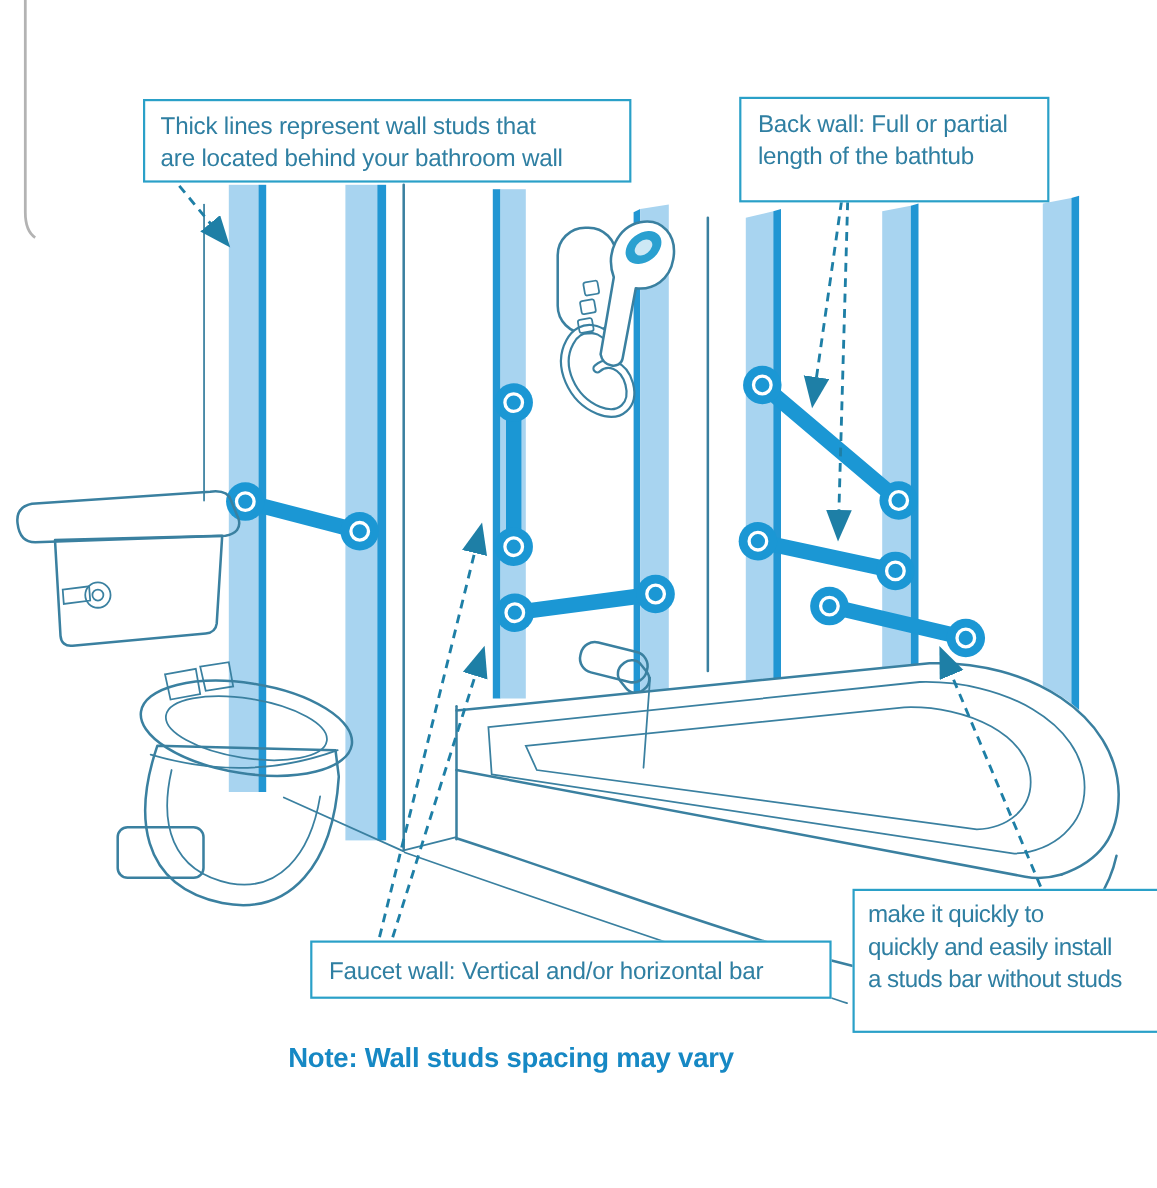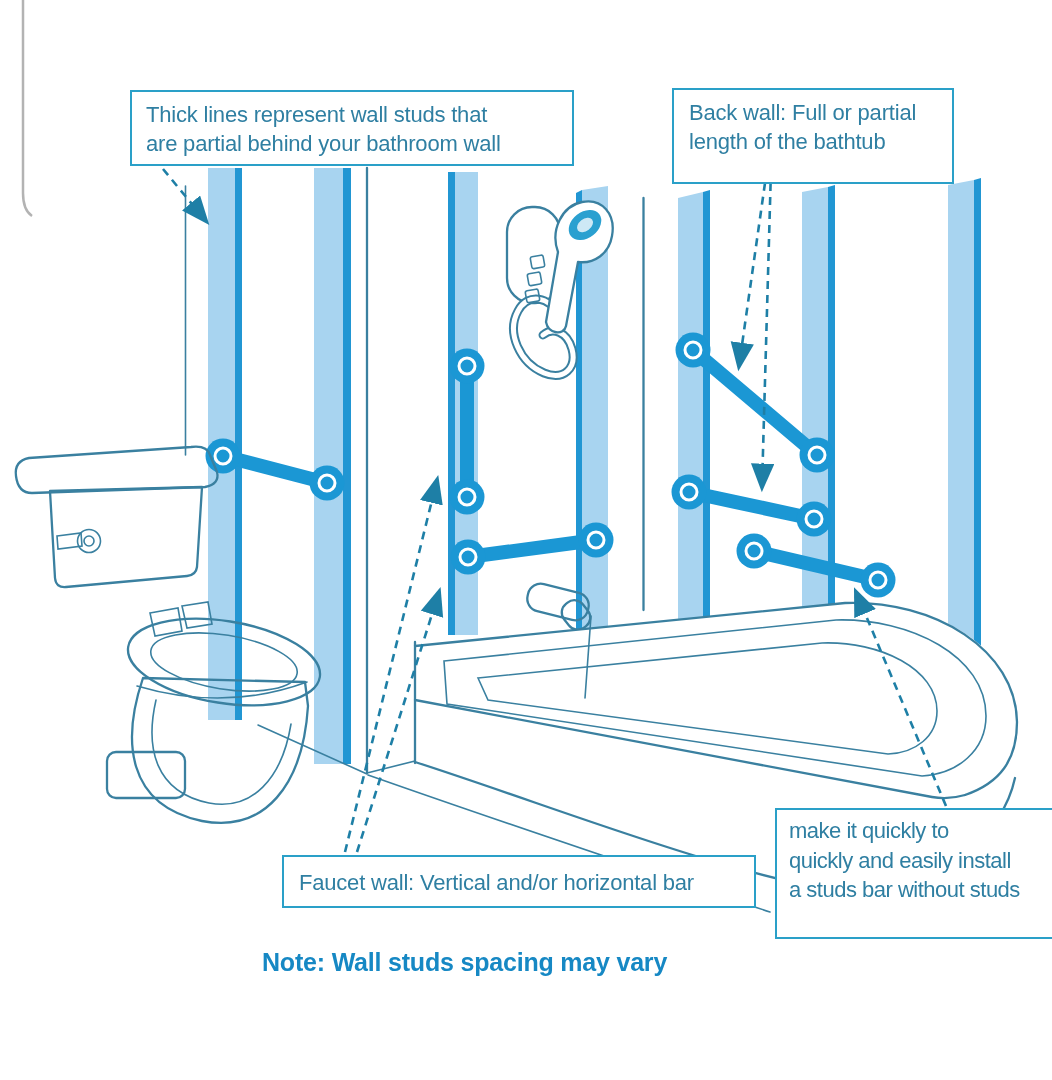--- a/index.html
+++ b/index.html
@@ -197,21 +197,21 @@
     <path d="M757,169 L729,366" class="dash" marker-end="url(#ah)"></path>
     <path d="M761,169 L752,487" class="dash" marker-end="url(#ah)"></path>
     <path d="M335,852 L427,480" class="dash" marker-end="url(#ah)"></path>
     <path d="M347,852 L429,592" class="dash" marker-end="url(#ah)"></path>
     <path d="M936,806 L846,592" class="dash" marker-end="url(#ah)"></path>
   </g>
 </svg>
 
 <div class="callout" id="callout-wall-studs" style="left:120px;top:90px;width:444px;height:76px;padding:8px 0 0 14px;">
   <div class="line">Thick lines represent wall studs that</div>
-  <div class="line">are partial behind your bathroom wall</div>
+  <div class="line">are located behind your bathroom wall</div>
 </div>
 
 <div class="callout" id="callout-back-wall" style="left:662px;top:88px;width:282px;height:96px;padding:8px 0 0 15px;">
   <div class="line">Back wall: Full or partial</div>
   <div class="line">length of the bathtub</div>
 </div>
 
 <div class="callout" id="callout-faucet-wall" style="left:272px;top:855px;width:474px;height:53px;padding:11px 0 0 15px;">
   <div class="line">Faucet wall: Vertical and/or horizontal bar</div>
 </div>

